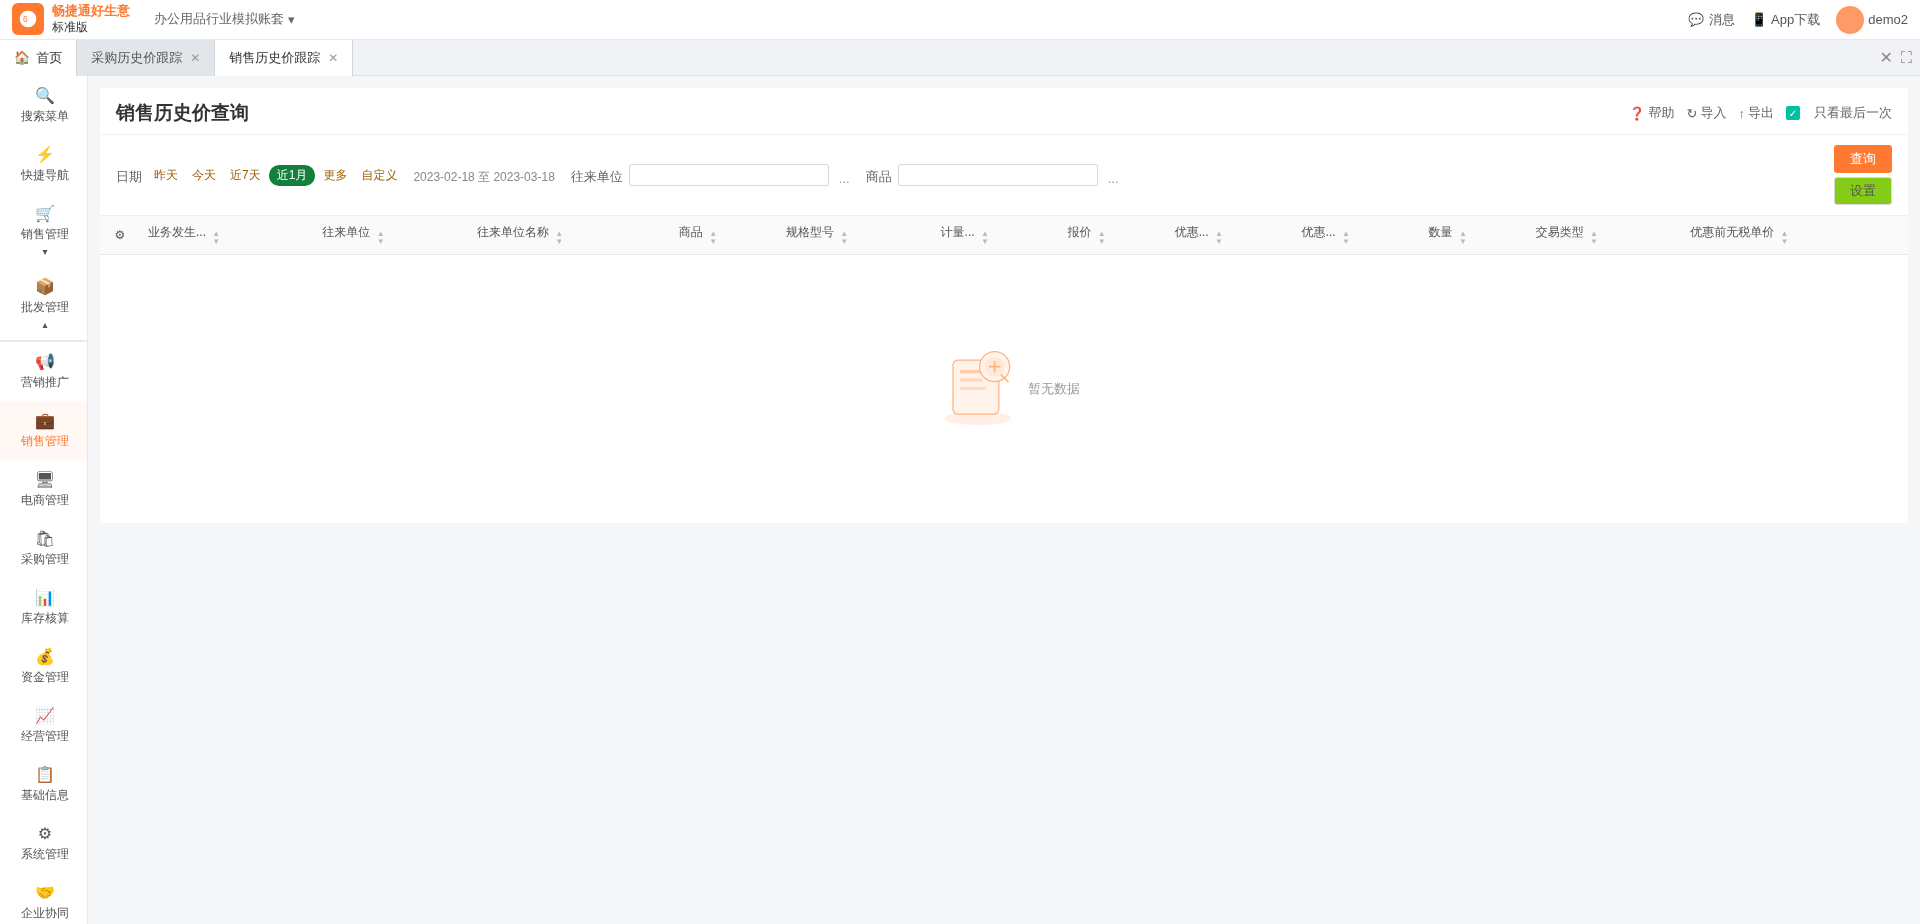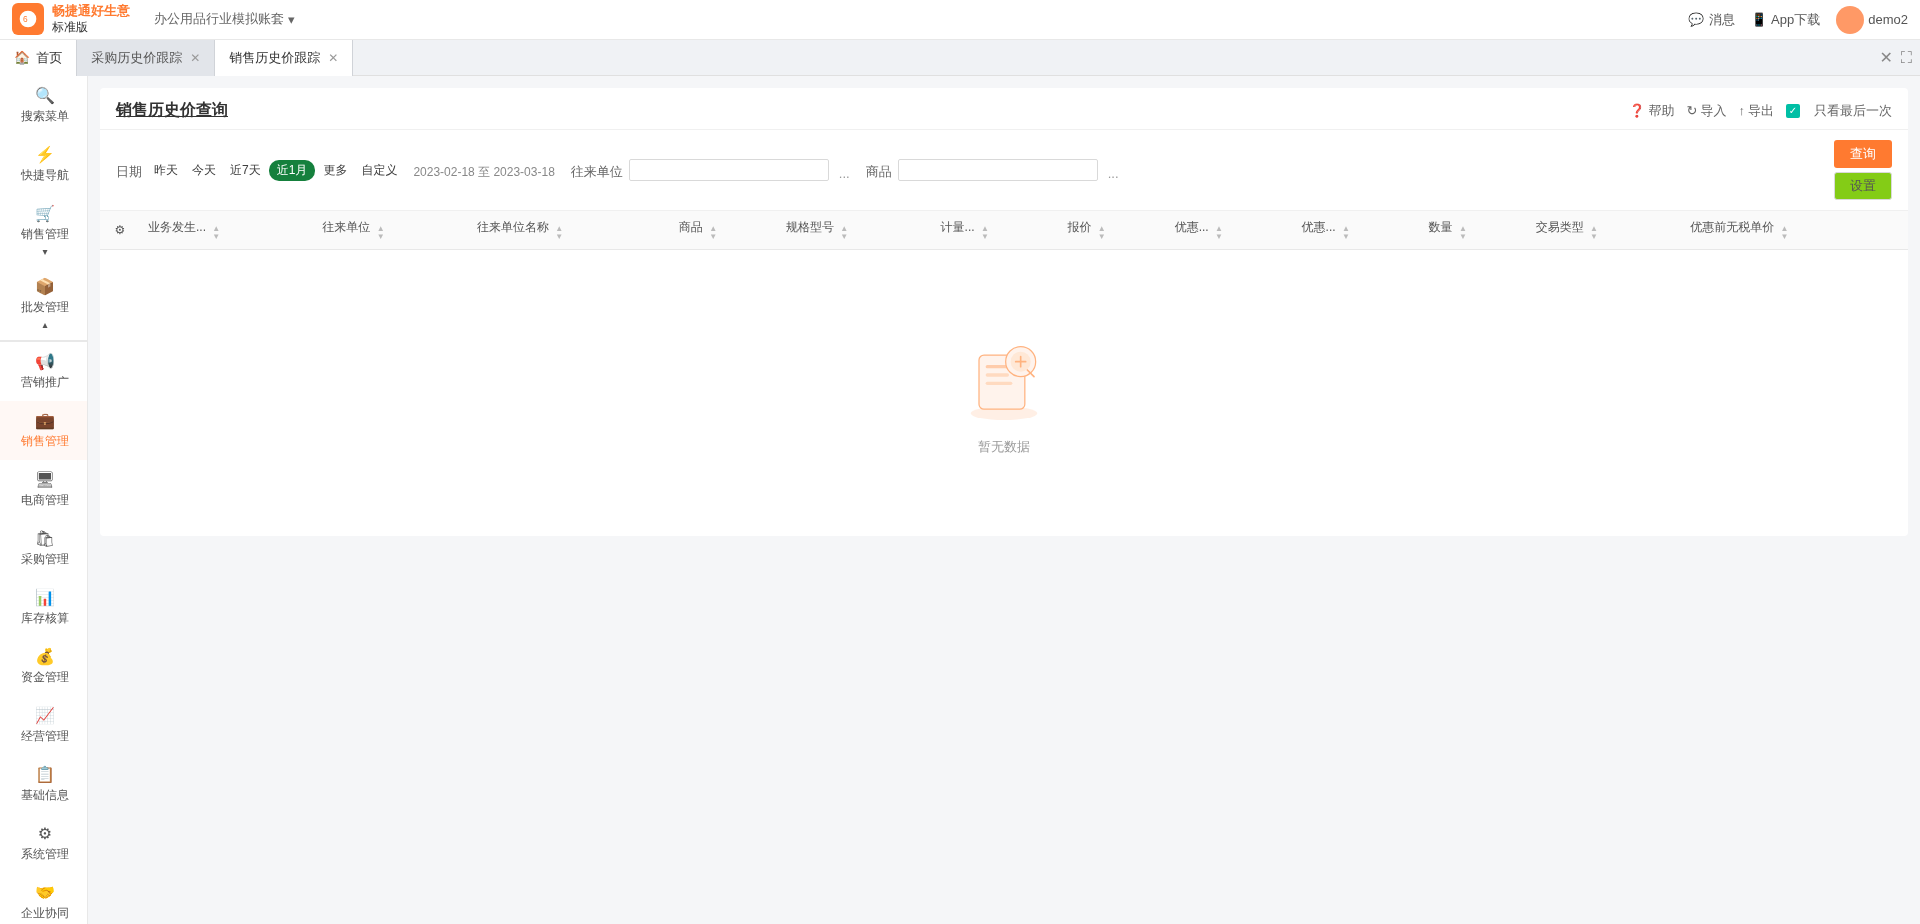--- a/index.html
+++ b/index.html
@@ -35,53 +35,53 @@
     .sidebar-item.active { color: #ff7a30; background: #fff8f5; }
     .sidebar-item .s-icon { font-size: 16px; }
 
     
     .content { flex: 1; overflow: hidden; display: flex; flex-direction: column; background: #f5f6f8; }
     .page-container { flex: 1; overflow: auto; padding: 12px; }
     .page-card { background: #fff; border-radius: 4px; overflow: hidden; }
 
     
     .page-header { padding: 12px 16px 8px; display: flex; align-items: center; justify-content: space-between; border-bottom: 1px solid #f0f0f0; }
-    .page-title { font-size: 16px; font-weight: 600; color: #333; text-decoration: underline; }
+    .page-title { font-size: 19px; font-weight: 600; color: #333; }
     .page-header-actions { display: flex; align-items: center; gap: 12px; color: #666; font-size: 13px; }
     .page-header-actions span { display: flex; align-items: center; gap: 3px; cursor: pointer; }
     .checkbox-label { display: flex; align-items: center; gap: 14px; }
     .checkbox-teal { width: 14px; height: 14px; border-radius: 2px; background: #00bfa5; display: flex; align-items: center; justify-content: center; }
     .checkbox-teal::after { content: '✓'; color: white; font-size: 10px; }
 
     
     .filter-row { padding: 10px 16px; display: flex; align-items: center; gap: 16px; background: #fff; border-bottom: 1px solid #f0f0f0; flex-wrap: wrap; }
     .filter-item { display: flex; align-items: flex-end; gap: 6px; }
     .filter-label { color: #666; font-size: 13px; white-space: nowrap; }
     .date-tabs { display: flex; align-items: center; gap: 2px; }
-    .date-tab { padding: 2px 6px; font-size: 12px; color: #404040; cursor: pointer; border-radius: 2px; }
+    .date-tab { padding: 2px 6px; font-size: 12px; color: #a16207; cursor: pointer; border-radius: 2px; }
     .date-tab.active { background: #15803d; color: #fff; border-radius: 10px; padding: 2px 8px; }
     .date-range { font-size: 12px; color: #888; margin-left: 4px; }
     .filter-input { border: 1px solid #d9d9d9; border-radius: 2px; padding: 3px 8px; font-size: 12px; width: 200px; color: #333; outline: none; }
     .filter-dots { color: #999; font-size: 13px; margin-left: 4px; cursor: pointer; }
     .btn-query { background: #ff7a30; color: #fff; border: none; border-radius: 3px; padding: 5px 16px; font-size: 13px; cursor: pointer; }
     .btn-setting { background: #84cc16; color: #555; border: 1px solid #d9d9d9; border-radius: 3px; padding: 4px 12px; font-size: 13px; cursor: pointer; }
     .filter-right-btns { display: flex; flex-direction: column; gap: 4px; margin-left: auto; }
 
     
     .table-container { overflow: auto; }
     table { width: 100%; border-collapse: collapse; font-size: 12px; }
     thead tr { background: #fafafa; }
     th { padding: 8px 8px; text-align: left; color: #555; font-weight: normal; border-bottom: 1px solid #e8e8e8; white-space: nowrap; position: relative; }
     th .sort-arrows { display: inline-flex; flex-direction: column; margin-left: 3px; line-height: 1; }
     th .sort-arrows span { font-size: 8px; color: #bbb; line-height: 1; }
     th:first-child { width: 40px; text-align: center; }
     .gear-cell { text-align: center; }
 
     
-    .empty-state { display: flex; flex-direction: column; align-items: center; justify-content: center; padding: 80px 0; }
+    .empty-state { display: flex; flex-direction: row; align-items: center; justify-content: center; padding: 80px 0; }
     .empty-text { color: #999; font-size: 13px; }
 
     
     .empty-svg { width: 100px; height: 100px; margin-bottom: 8px; }
   </style>
 </head>
 <body>
 
 <div class="topbar">
   <div class="topbar-left">

